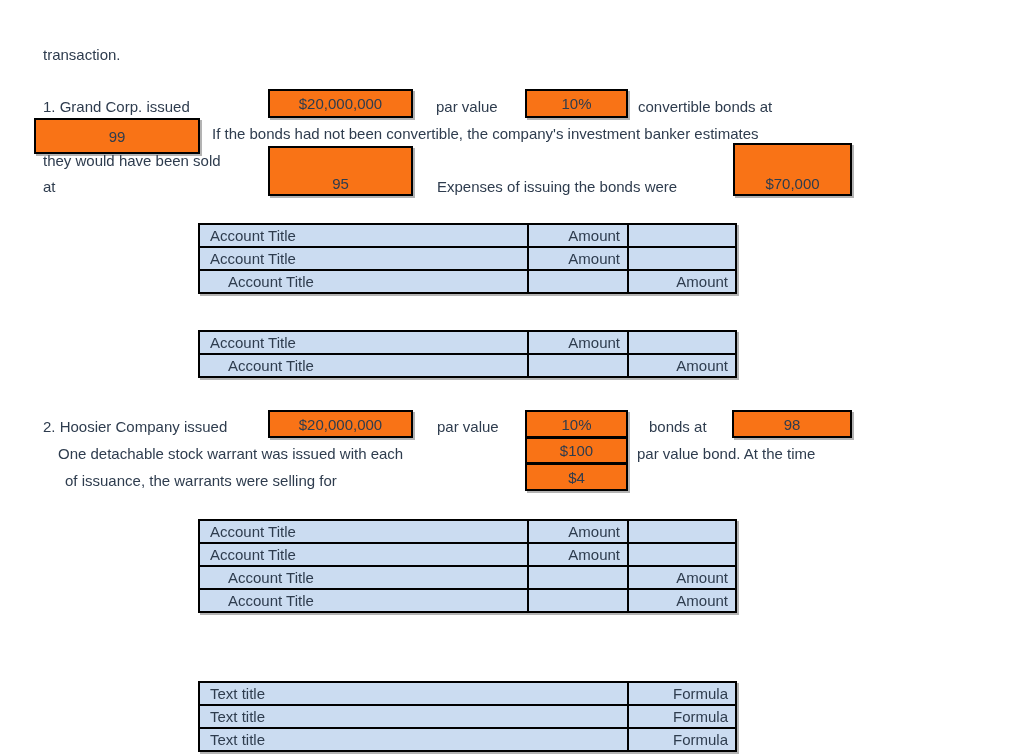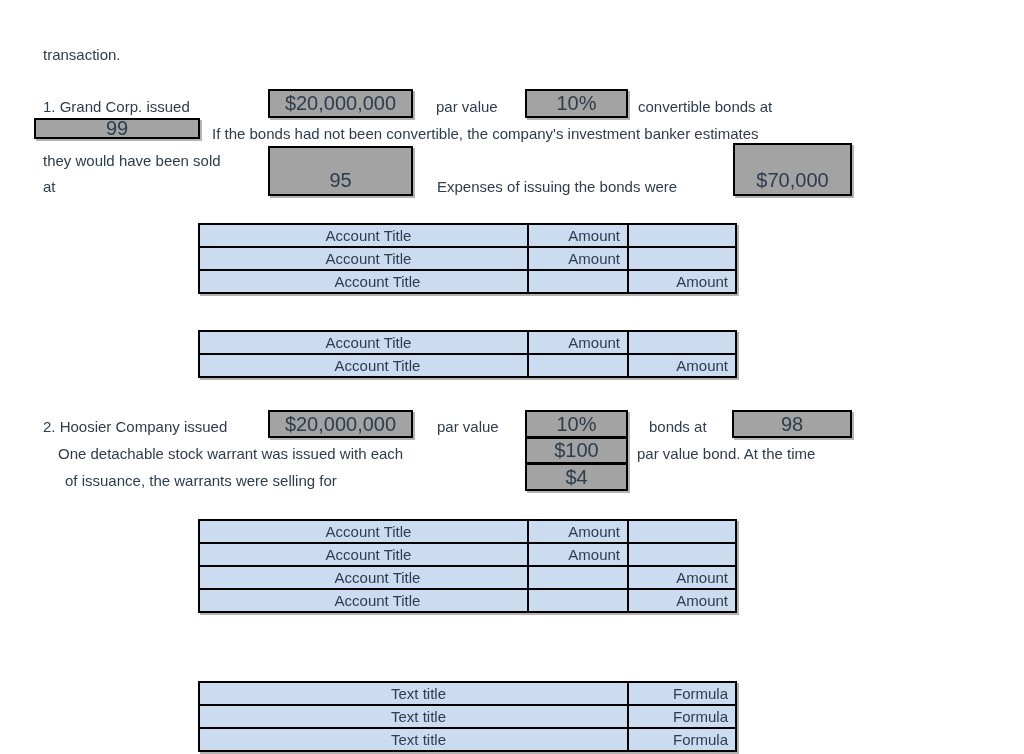--- a/index.html
+++ b/index.html
@@ -10,59 +10,59 @@
     overflow:hidden;
   }
   #canvas {
     position:relative; width:1024px; height:754px;
     background:#ffffff; color:#2e3c4e; font-size:15px;
   }
   .txt {
     position:absolute; white-space:nowrap; line-height:20px;
   }
   .wbox {
-    position:absolute; background:#a3a3a3;
+    position:absolute; background:#f97316;
     border:2px solid #000000;
     box-shadow:2px 2px 0 #b3b3b3;
     display:flex; align-items:center; justify-content:center;
-    font-size:20px;
+    font-size:15px;
   }
   .wbox.bottom { align-items:flex-end; padding-bottom:2px; }
   table.jtable {
     position:absolute; border-collapse:collapse; table-layout:fixed;
     border:2px solid #000000;
     box-shadow:2px 2px 0 #b3b3b3;
     font-size:15px;
   }
   table.jtable td {
     border:2px solid #000000;
     background:#cbdcf1;
     height:23px;
     color:#2e3c4e;
     vertical-align:middle;
     overflow:hidden;
     white-space:nowrap;
   }
-  td.l   { text-align:center;  padding-left:10px;margin-top:45px; }
+  td.l   { text-align:left;  padding-left:10px;margin-top:45px; }
   td.ind { padding-left:28px; }
   td.r   { text-align:right; padding-right:7px; }
 </style>
 </head>
 <body>
 
 <div id="canvas">
 
   <div class="txt" style="left:43px; top:45px;">transaction.</div>
 
   <div class="txt" style="left:43px;  top:97px;">1. Grand Corp. issued</div>
   <div class="wbox" style="left:268px; top:89px; width:145px; height:29px;">$20,000,000</div>
   <div class="txt" style="left:436px; top:97px;">par value</div>
   <div class="wbox" style="left:525px; top:89px; width:103px; height:29px;">10%</div>
   <div class="txt" style="left:638px; top:97px;">convertible bonds at</div>
-  <div class="wbox" style="left:34px; top:118px; width:166px; height:21px;">99</div>
+  <div class="wbox" style="left:34px; top:118px; width:166px; height:36px;">99</div>
   <div class="txt" style="left:212px; top:124px;">If the bonds had not been convertible, the company's investment banker estimates</div>
   <div class="txt" style="left:43px;  top:151px;">they would have been sold</div>
   <div class="txt" style="left:43px;  top:177px;">at</div>
   <div class="wbox bottom" style="left:268px; top:146px; width:145px; height:50px;">95</div>
   <div class="txt" style="left:437px; top:177px;">Expenses of issuing the bonds were</div>
   <div class="wbox bottom" style="left:733px; top:143px; width:119px; height:53px;">$70,000</div>
 
   <table class="jtable" style="left:198px; top:223px; width:537px;">
     <colgroup>
         <col style="width:329px">

